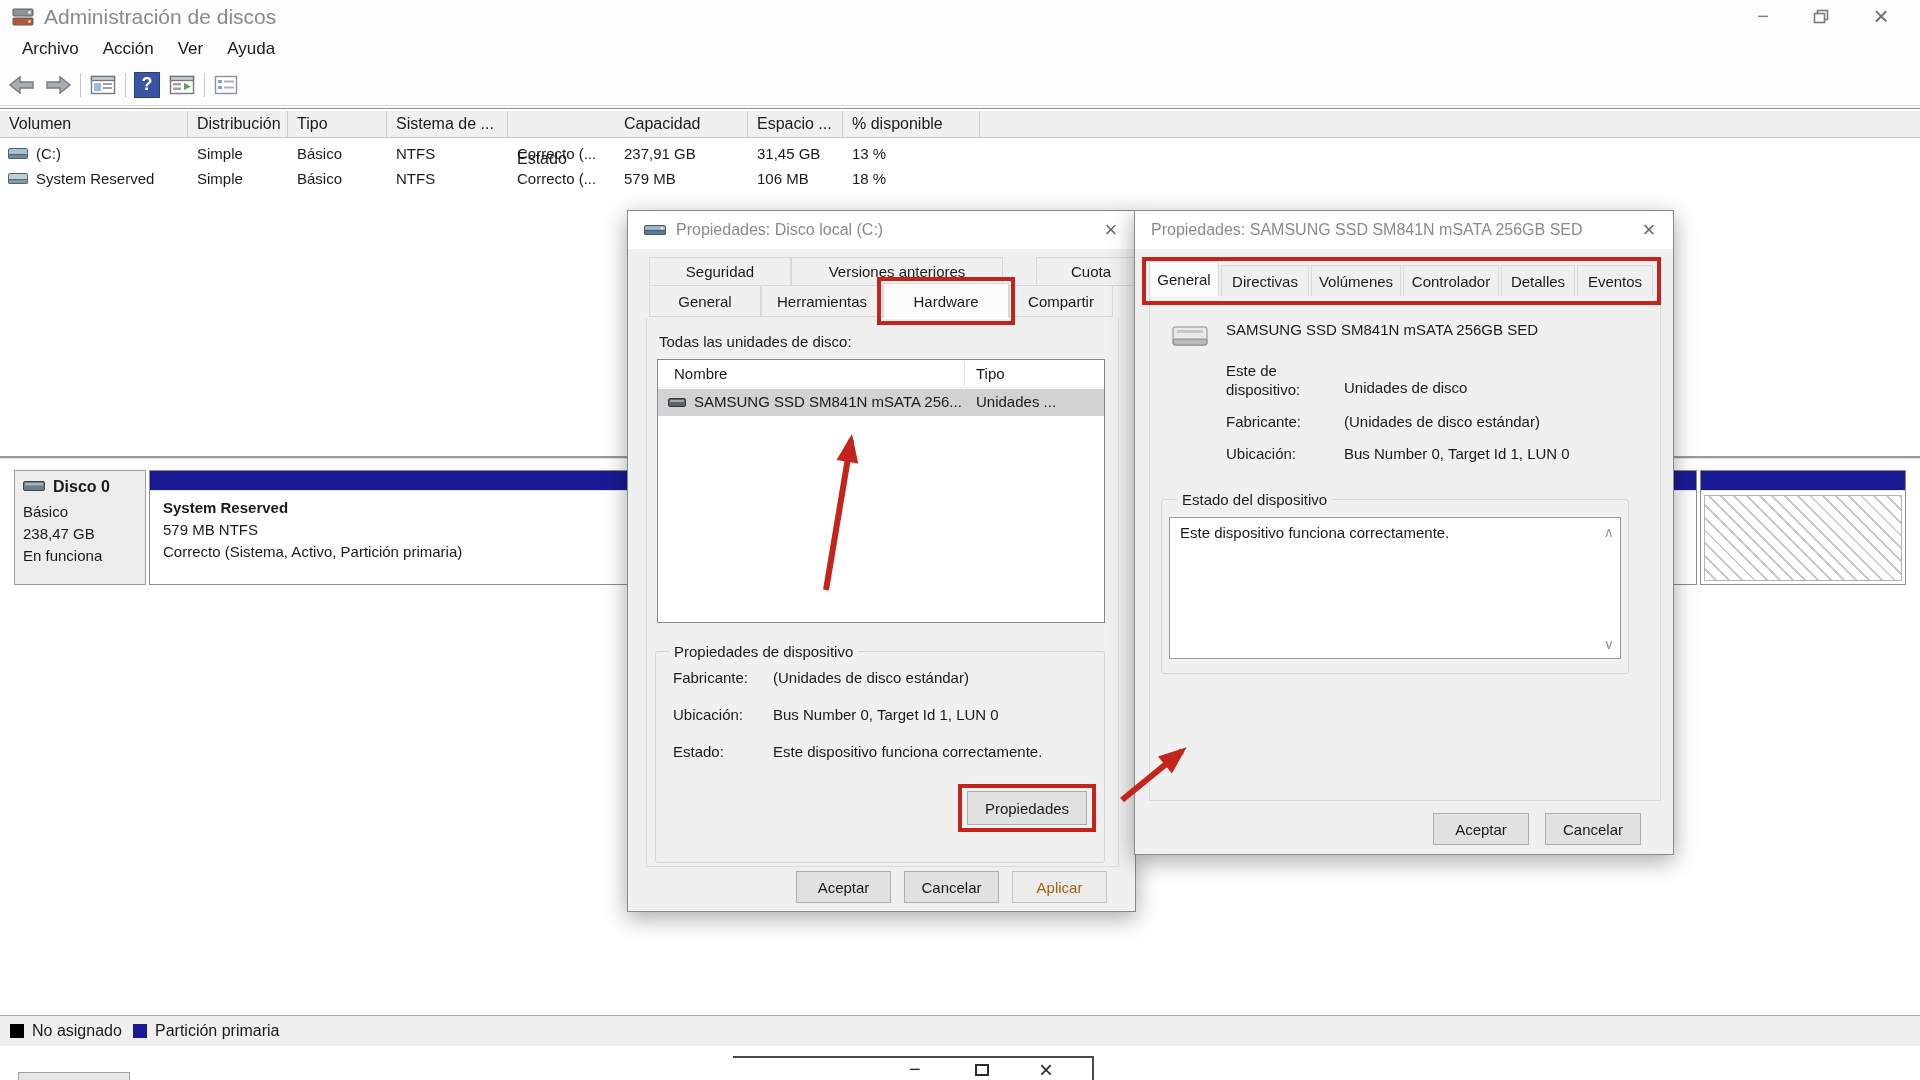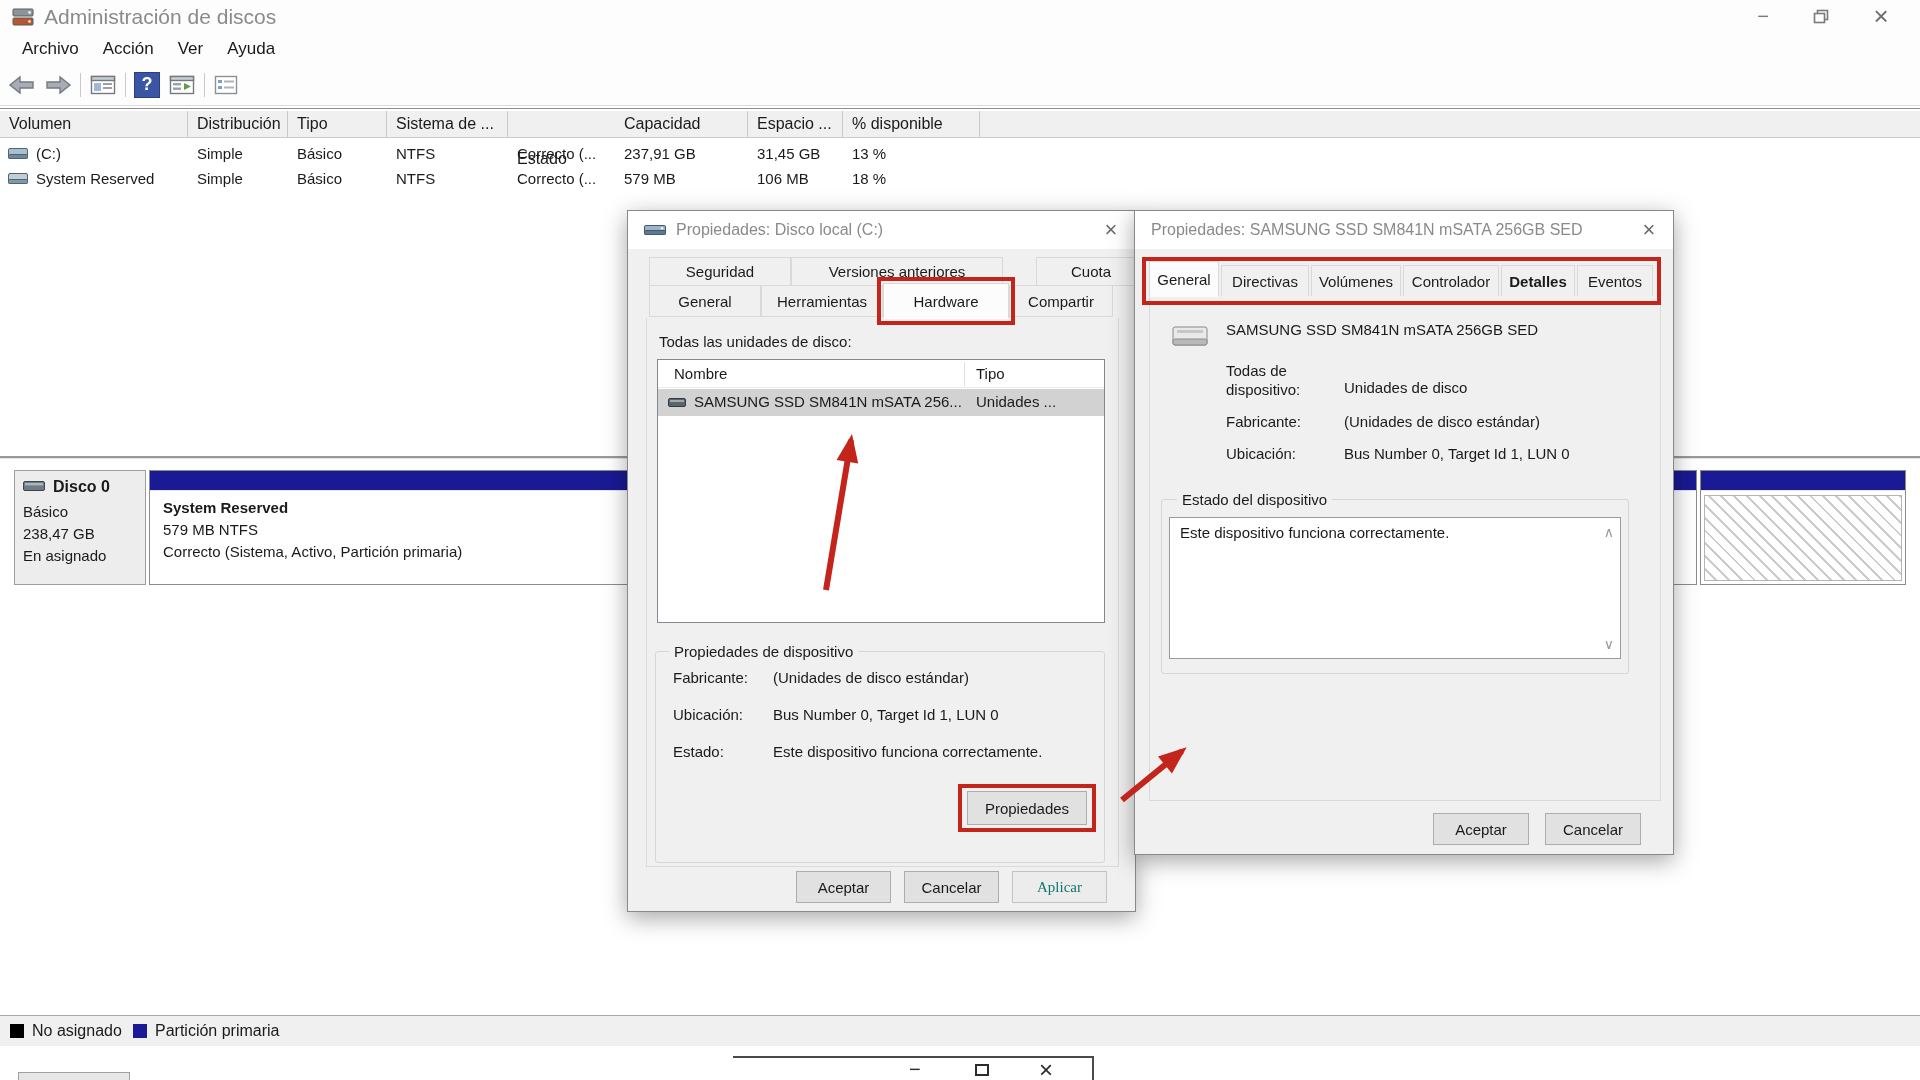--- a/index.html
+++ b/index.html
@@ -4,21 +4,21 @@
 <style>
   * { margin:0; padding:0; box-sizing:border-box; }
   html,body { width:1920px; height:1080px; background:#ffffff;
     font-family:"Liberation Sans","DejaVu Sans",sans-serif; color:#1a1a1a;
     overflow:hidden; position:relative; }
   .abs { position:absolute; }
   .txt { font-size:15px; line-height:18px; white-space:nowrap; }
   .gray { color:#8a8a8a; }
   .btn { background:#e1e1e1; border:1px solid #adadad; display:flex;
     align-items:center; justify-content:center; font-size:15px; color:#1a1a1a; }
-  .btn.disabled { color:#0f766e; border-color:#c3c3c3; background:#ececec;font-family:Liberation Serif, serif; }
+  .btn.disabled { color:#a16207; border-color:#c3c3c3; background:#ececec; }
   .tab { background:#f0f0f0; border:1px solid #d9d9d9; display:flex;
     align-items:center; justify-content:center; font-size:15px; color:#1b1b1b; }
   .tab.active { background:#fcfcfc; border-bottom:1px solid #fcfcfc; z-index:3; }
   .dialog { background:#f0f0f0; border:1px solid #898989;
     box-shadow:0 6px 22px rgba(0,0,0,.35); }
   .dlg-titlebar { position:absolute; left:0; top:0; right:0; height:38px;
     background:#ffffff; display:flex; align-items:center; }
   .dlg-title { font-size:16px; color:#8a8a8a; white-space:nowrap; }
   .closex { position:absolute; top:6px; width:28px; height:26px; display:flex;
     align-items:center; justify-content:center; font-size:22px; color:#6b6b6b; }
@@ -170,21 +170,21 @@
     <div class="abs" style="left:14px;top:11px;width:132px;height:115px;background:#ededed;border:1px solid #9d9d9d;">
       <span class="abs" style="left:8px;top:9px;">
         <svg width="22" height="12" viewBox="0 0 22 12">
           <rect x="0.5" y="1.5" width="21" height="9" rx="1.5" fill="#6f7c85" stroke="#3c454c"></rect>
           <rect x="2" y="3" width="18" height="2.4" fill="#aab6bd"></rect>
         </svg>
       </span>
       <span class="abs" style="left:38px;top:7px;font-size:16px;font-weight:bold;white-space:nowrap;">Disco 0</span>
       <span class="abs txt" style="left:8px;top:32px;">Básico</span>
       <span class="abs txt" style="left:8px;top:54px;">238,47 GB</span>
-      <span class="abs txt" style="left:8px;top:76px;">En asignado</span>
+      <span class="abs txt" style="left:8px;top:76px;">En funciona</span>
     </div>
 
     <div class="abs" style="left:149px;top:11px;width:1548px;height:115px;background:#ffffff;border:1px solid #8c8c8c;">
       <div class="navybar" style="width:100%;height:20px;border-bottom:1px solid #dfe4ee;"></div>
       <span class="abs" style="left:13px;top:28px;font-size:15px;font-weight:bold;white-space:nowrap;">System Reserved</span>
       <span class="abs txt" style="left:13px;top:50px;">579 MB NTFS</span>
       <span class="abs txt" style="left:13px;top:72px;">Correcto (Sistema, Activo, Partición primaria)</span>
     </div>
 
     <div class="abs" style="left:1700px;top:11px;width:206px;height:115px;border:1px solid #8c8c8c;background:#ffffff;">
@@ -276,37 +276,37 @@
 <div class="abs dialog" style="left:1134px;top:210px;width:540px;height:645px;z-index:20;">
   <div class="dlg-titlebar">
     <span class="dlg-title" style="margin-left:16px;">Propiedades: SAMSUNG SSD SM841N mSATA 256GB SED</span>
     <span class="closex" style="right:10px;">×</span>
   </div>
 
   <div class="tab active abs" style="left:14px;top:50px;width:70px;height:36px;">General</div>
   <div class="tab abs" style="left:86px;top:54px;width:88px;height:32px;">Directivas</div>
   <div class="tab abs" style="left:176px;top:54px;width:90px;height:32px;">Volúmenes</div>
   <div class="tab abs" style="left:268px;top:54px;width:96px;height:32px;">Controlador</div>
-  <div class="tab abs" style="left:366px;top:54px;width:74px;height:32px;font-weight:bold;">Detalles</div>
+  <div class="tab abs" style="left:366px;top:54px;width:74px;height:32px;">Detalles</div>
   <div class="tab abs" style="left:442px;top:54px;width:76px;height:32px;">Eventos</div>
 
   <div class="abs redbox" style="left:7px;top:46px;width:519px;height:48px;"></div>
 
   <div class="abs" style="left:14px;top:85px;width:512px;height:505px;background:#f0f0f0;border:1px solid #dadada;border-top:none;"></div>
 
   <span class="abs" style="left:32px;top:108px;">
     <svg width="46" height="36" viewBox="0 0 46 36">
       <rect x="6" y="8" width="34" height="18" rx="2" fill="#e9e9e9" stroke="#8a8a8a"></rect>
       <rect x="6" y="20" width="34" height="6" rx="2" fill="#b9b9b9" stroke="#8a8a8a"></rect>
       <rect x="10" y="11" width="26" height="3" fill="#c7c7c7"></rect>
     </svg>
   </span>
   <span class="abs txt" style="left:91px;top:110px;">SAMSUNG SSD SM841N mSATA 256GB SED</span>
 
-  <span class="abs fieldlabel" style="left:91px;top:150px;width:110px;white-space:normal;line-height:19px;">Todas de dispositivo:</span>
+  <span class="abs fieldlabel" style="left:91px;top:150px;width:110px;white-space:normal;line-height:19px;">Este de dispositivo:</span>
   <span class="abs fieldvalue" style="left:209px;top:168px;">Unidades de disco</span>
 
   <span class="abs fieldlabel" style="left:91px;top:202px;">Fabricante:</span>
   <span class="abs fieldvalue" style="left:209px;top:202px;">(Unidades de disco estándar)</span>
 
   <span class="abs fieldlabel" style="left:91px;top:234px;">Ubicación:</span>
   <span class="abs fieldvalue" style="left:209px;top:234px;">Bus Number 0, Target Id 1, LUN 0</span>
 
   <div class="abs groupbox" style="left:26px;top:288px;width:468px;height:175px;"></div>
   <span class="abs grouplabel" style="left:42px;top:280px;">Estado del dispositivo</span>

